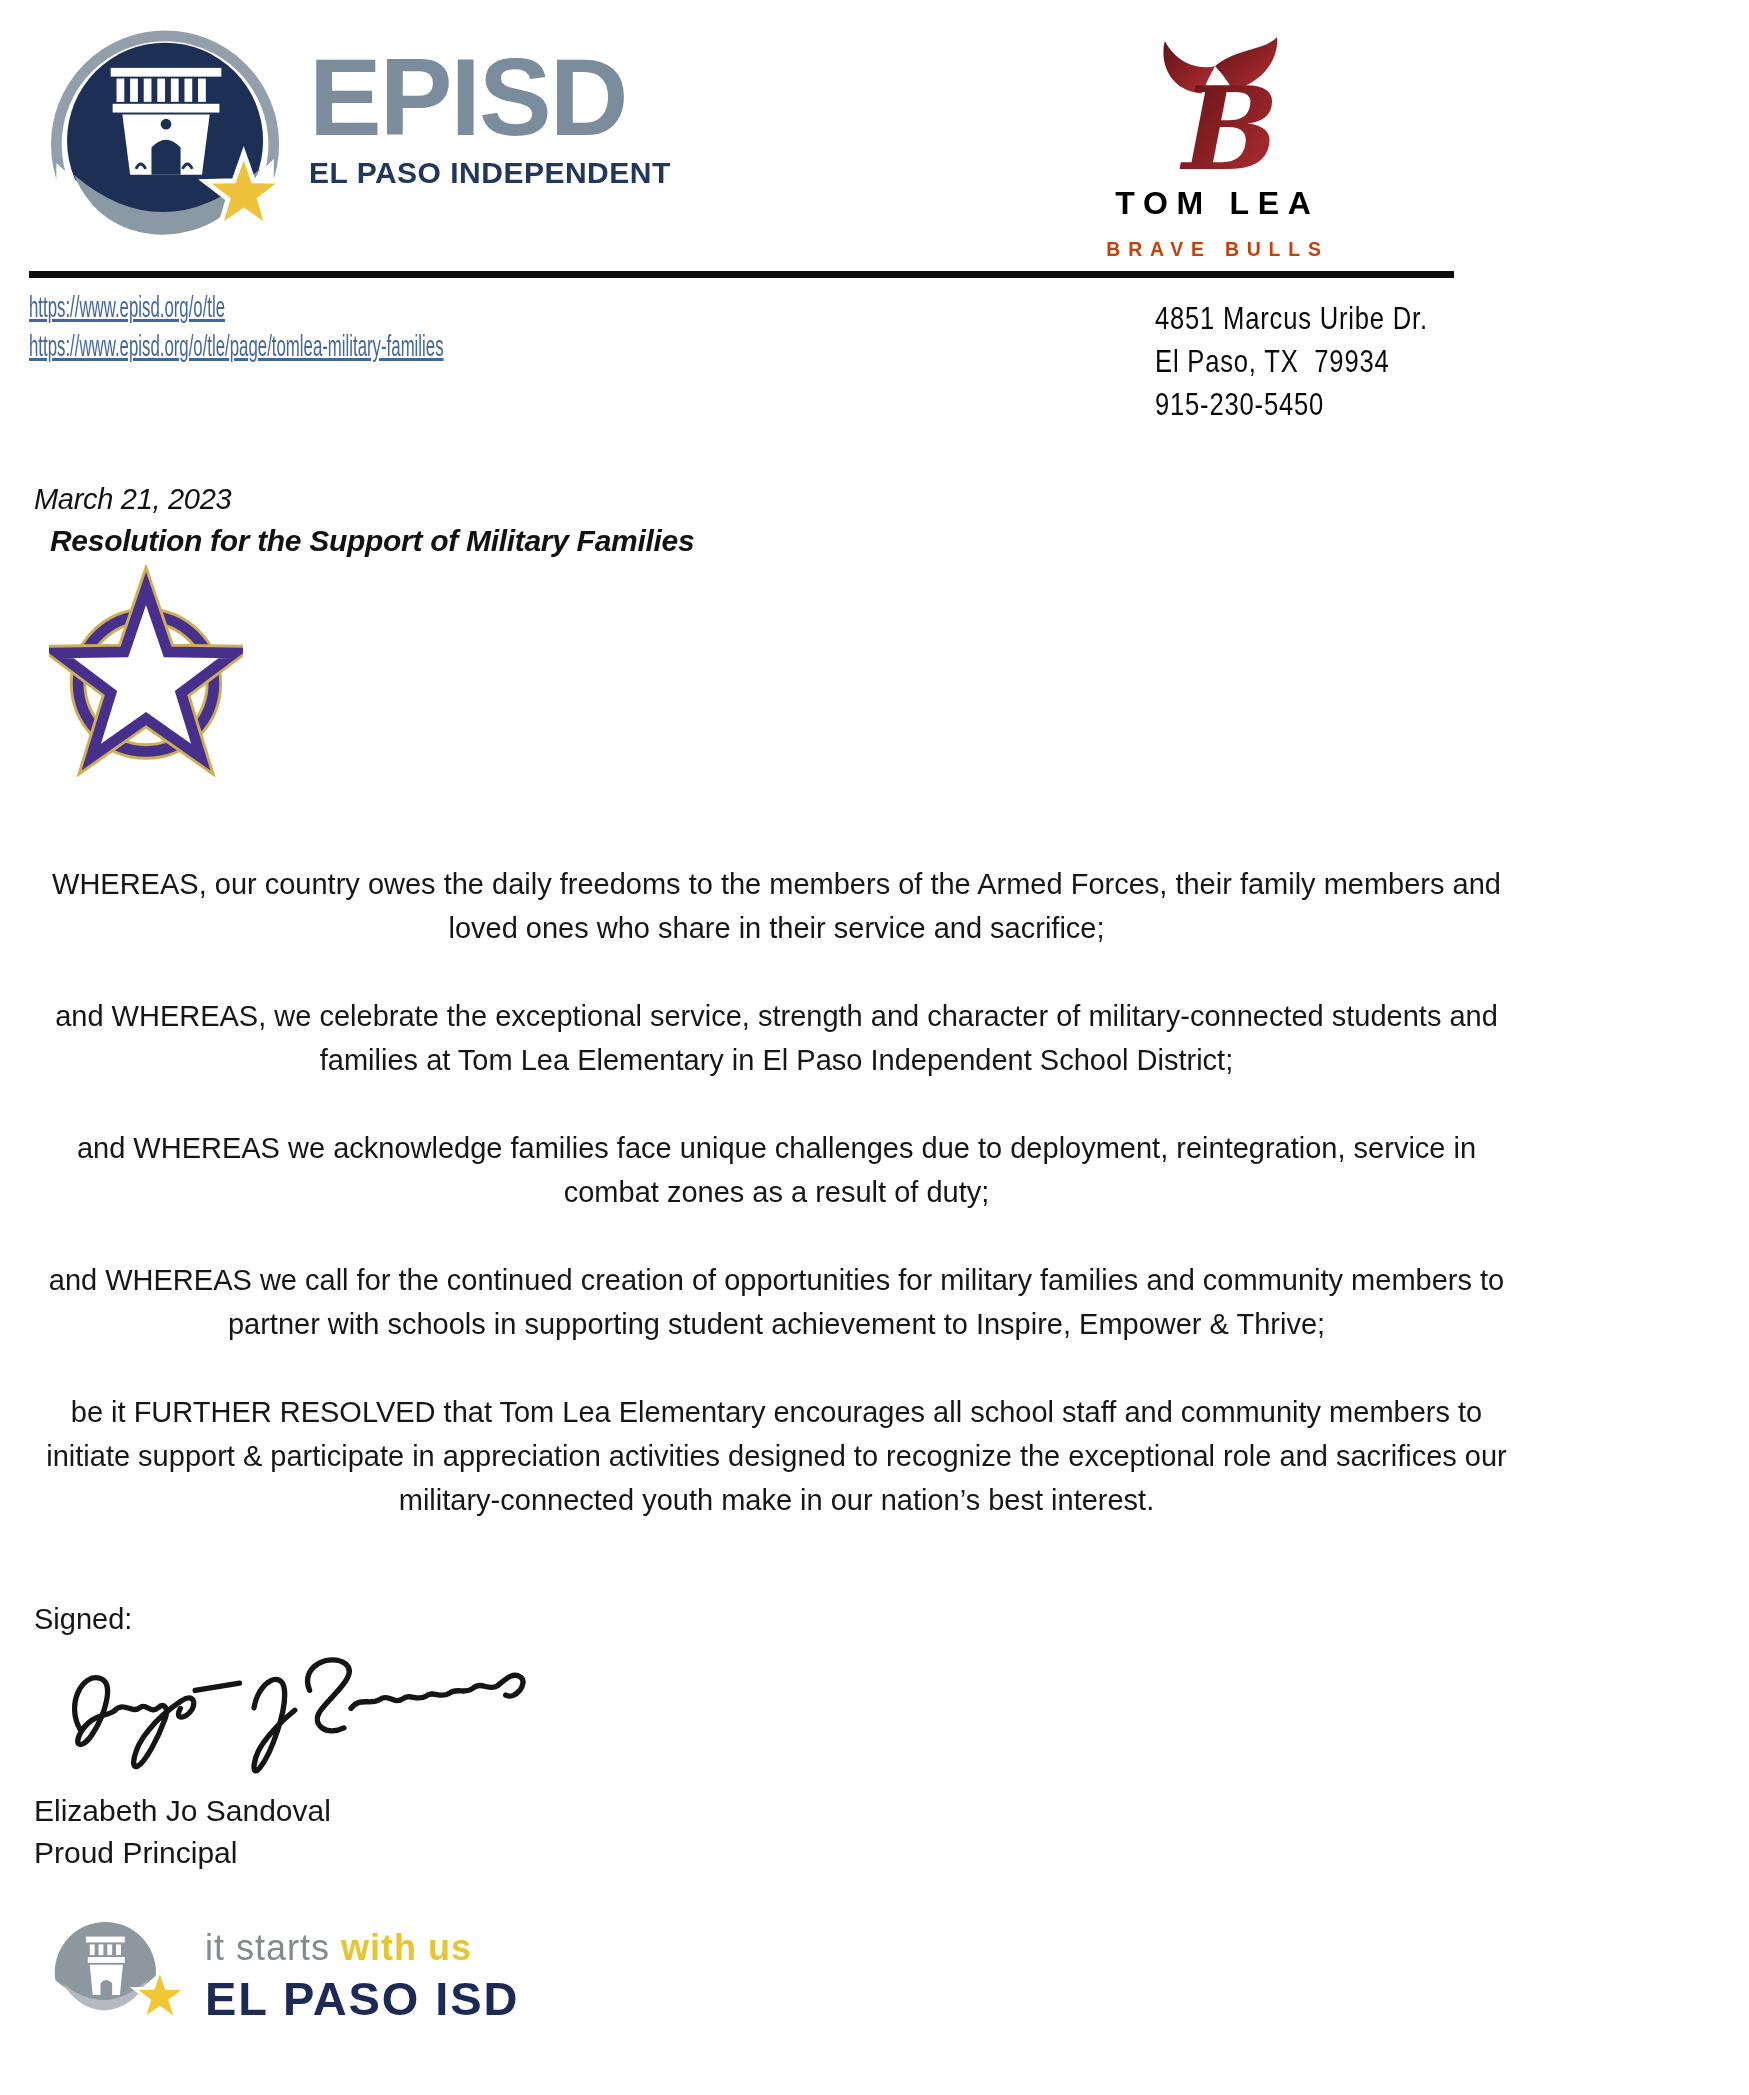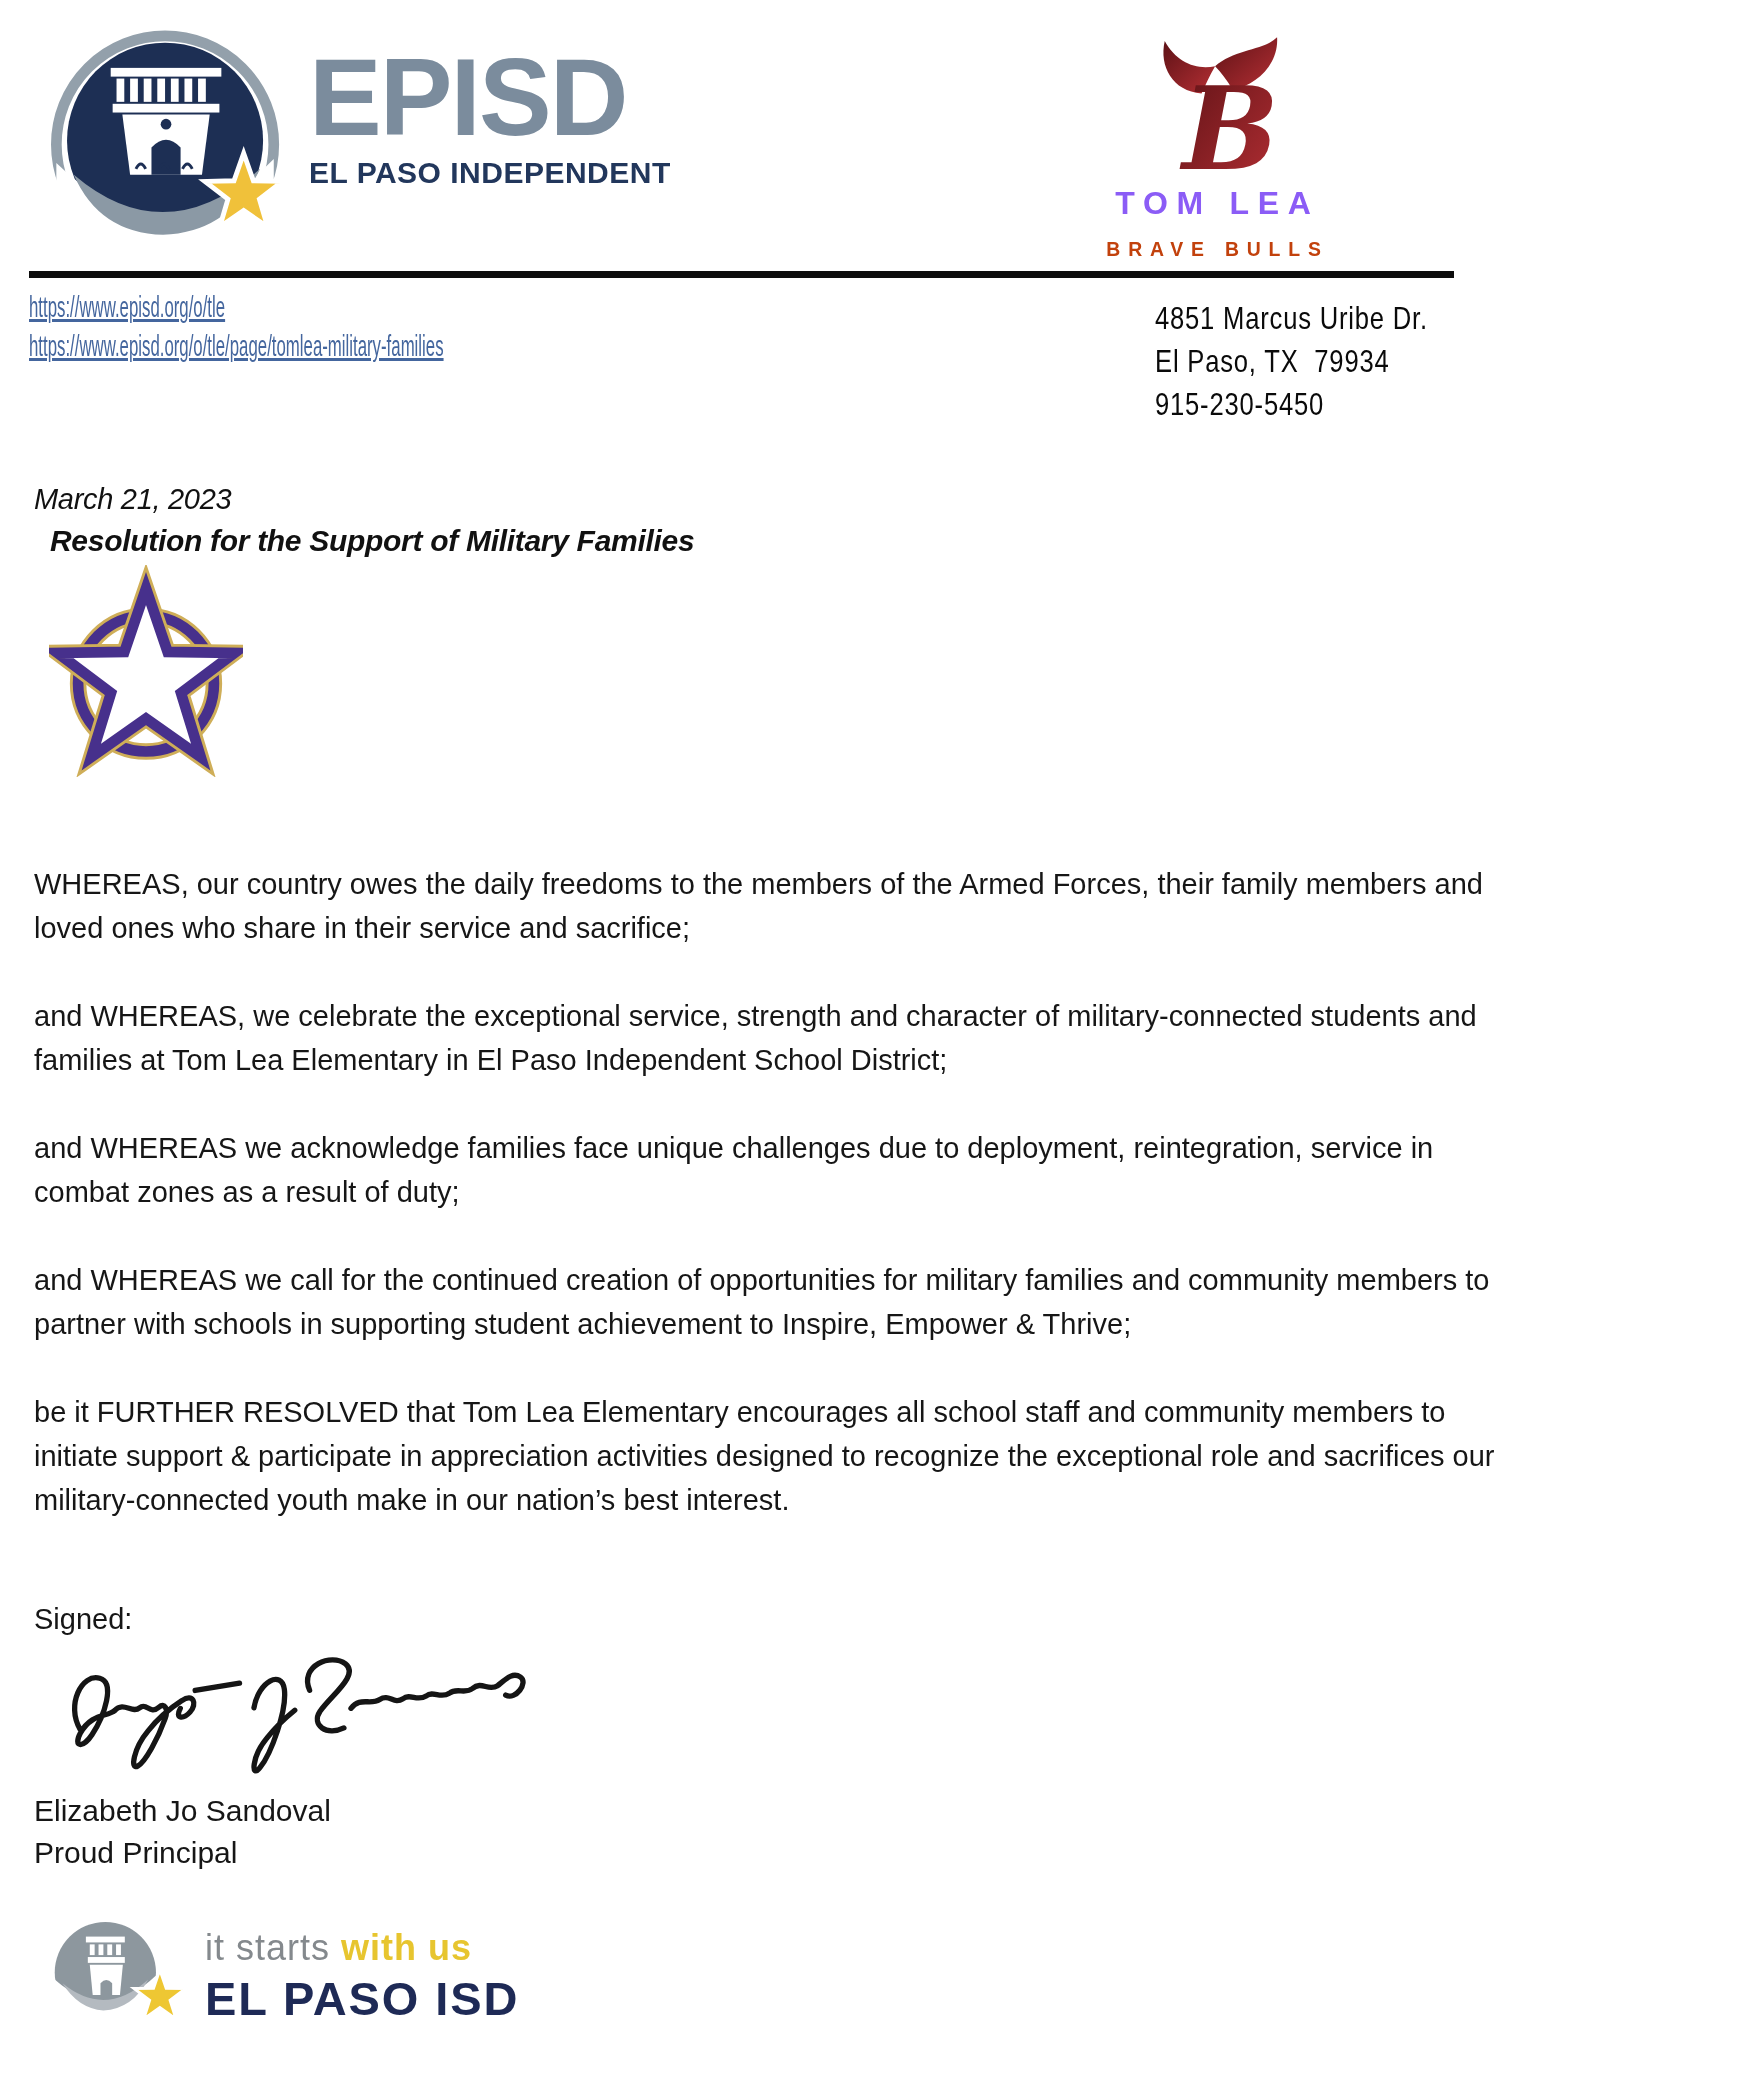--- a/index.html
+++ b/index.html
@@ -6,38 +6,38 @@
   .page{position:relative;width:1750px;height:2095px;background:#ffffff;
         font-family:"Liberation Sans",sans-serif;color:#1a1a1a;overflow:hidden;}
   .abs{position:absolute;}
 
   
   .episd-text{position:absolute;left:309px;top:39px;}
   .episd-acronym{font-size:109px;font-weight:600;color:#7b8c9d;letter-spacing:-1.9px;line-height:116px;}
   .episd-sub{font-size:30px;font-weight:600;color:#22375c;line-height:36px;letter-spacing:0.5px;}
   .episd-sub .it{font-style:italic;font-weight:600;}
   .tomlea{position:absolute;left:1067px;top:33px;width:301px;text-align:center;}
-  .tomlea-name{font-size:32px;font-weight:800;letter-spacing:8.7px;color:#8b5cf6;margin-top:1.9px;}
+  .tomlea-name{font-size:32px;font-weight:800;letter-spacing:8.7px;color:#000000;margin-top:1.9px;}
   .tomlea-tag{font-size:19.4px;font-weight:700;letter-spacing:7.8px;color:#c2410c;margin-top:16px;}
   .divider{position:absolute;left:29px;top:271px;width:1425px;height:6.8px;background:#0d0d0d;}
 
   
   .cond{display:inline-block;transform-origin:0 50%;white-space:pre;}
   .school-block{position:absolute;left:29px;top:287px;}
   .school-name{font-size:43px;font-weight:700;color:#0a0a0a;transform:scaleX(0.56);line-height:49px;}
   .school-link{font-size:30px;color:#44669e;text-decoration:underline;transform:scaleX(0.56);line-height:39px;cursor:pointer;}
   .addr-block{position:absolute;left:1155px;top:297px;}
   .addr-line{font-size:32px;color:#0a0a0a;transform:scaleX(0.80);line-height:43px;letter-spacing:1px;}
 
   .date-line{position:absolute;left:34px;top:483px;font-size:29px;font-style:italic;letter-spacing:-0.3px;color:#111;}
   .title-line{position:absolute;left:34px;top:524px;font-size:30px;font-style:italic;font-weight:700;letter-spacing:-0.3px;color:#111;margin-left:16px;}
 
   .bodytext{position:absolute;left:34px;top:862px;width:1485px;
             font-size:29px;line-height:44px;color:#161616;}
-  .bodytext p{margin:0 0 44px 0;}
+  .bodytext p{margin:0 0 44px 0;text-align:center;}
 
   .signed{position:absolute;left:34px;top:1603px;font-size:29px;color:#161616;}
   .sig{position:absolute;left:50px;top:1646px;transform:rotate(-2deg);}
   .signer{position:absolute;left:34px;top:1790px;font-size:30px;line-height:42px;color:#161616;}
 
   .footer{position:absolute;left:45px;top:1919px;display:flex;align-items:center;gap:14px;}
   .foot-line1{font-size:36px;color:#84898d;letter-spacing:1px;}
   .foot-line1 .accent{color:#e7c52f;font-weight:700;}
   .foot-line2{font-size:47px;font-weight:800;color:#1e2a56;letter-spacing:1.9px;margin-top:1.9px;}
 </style>

